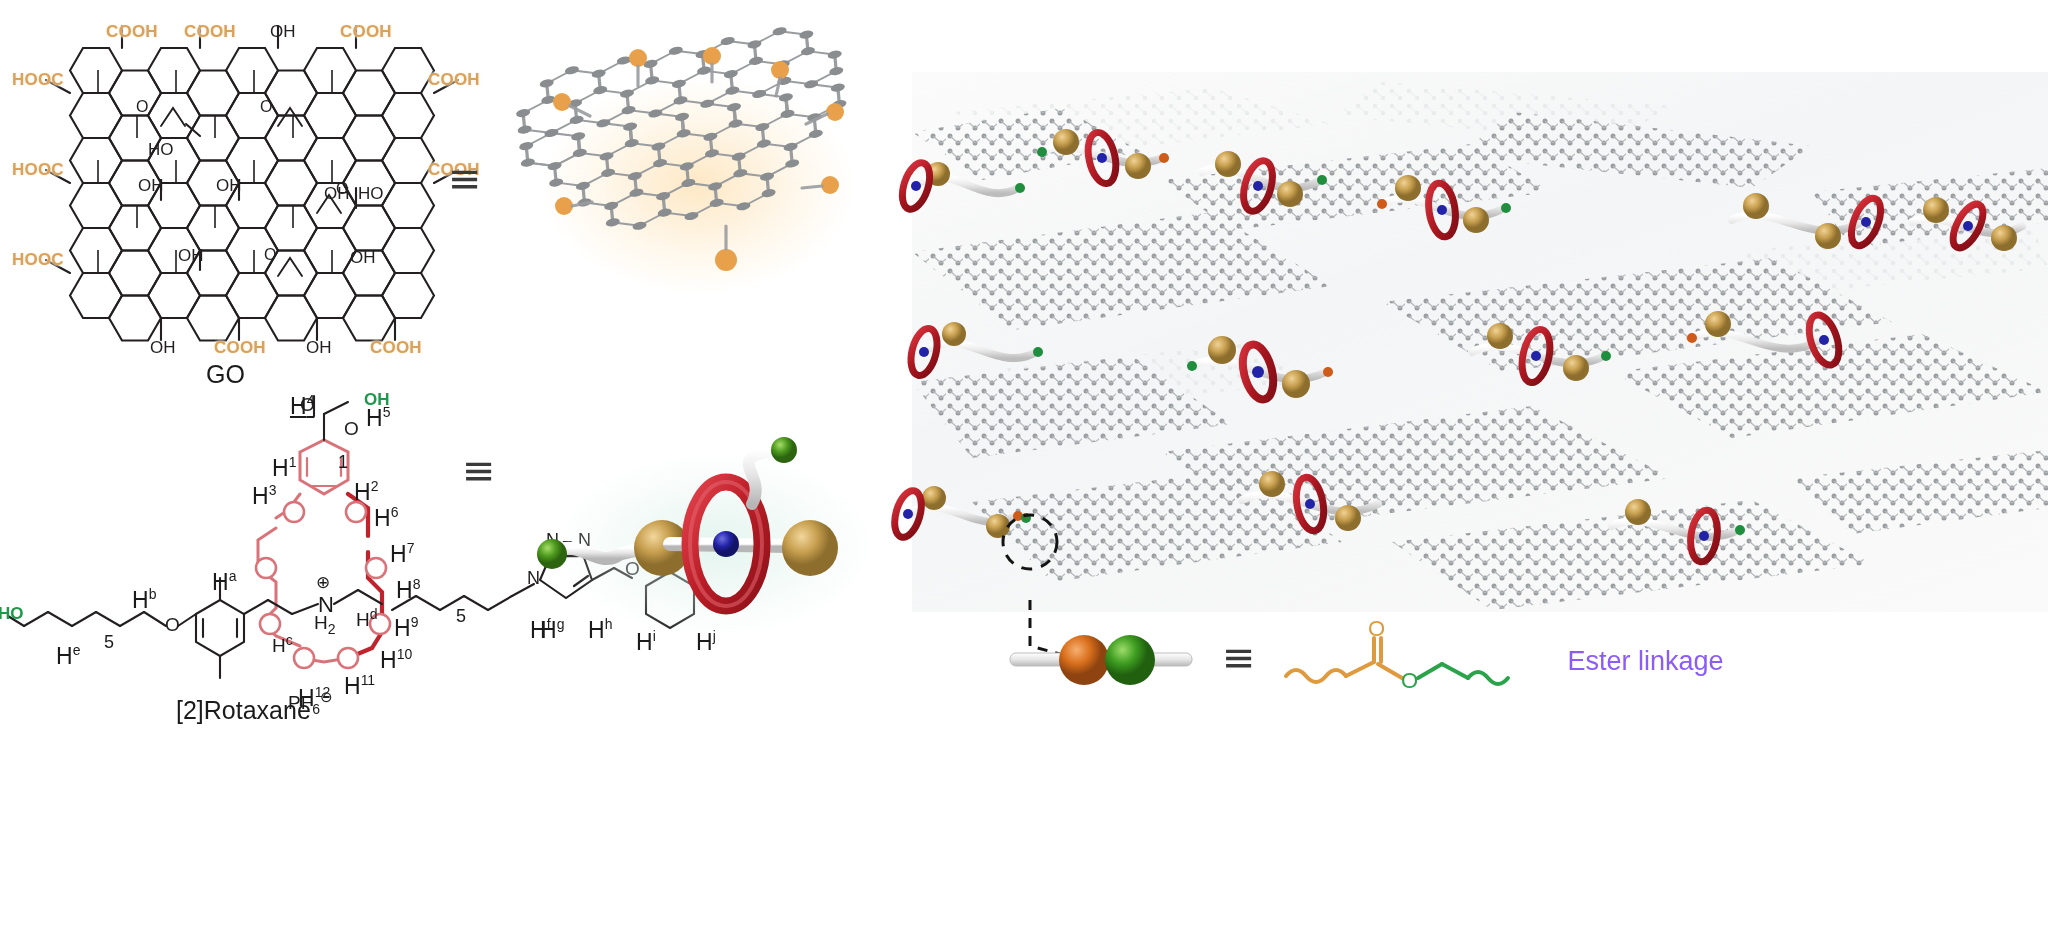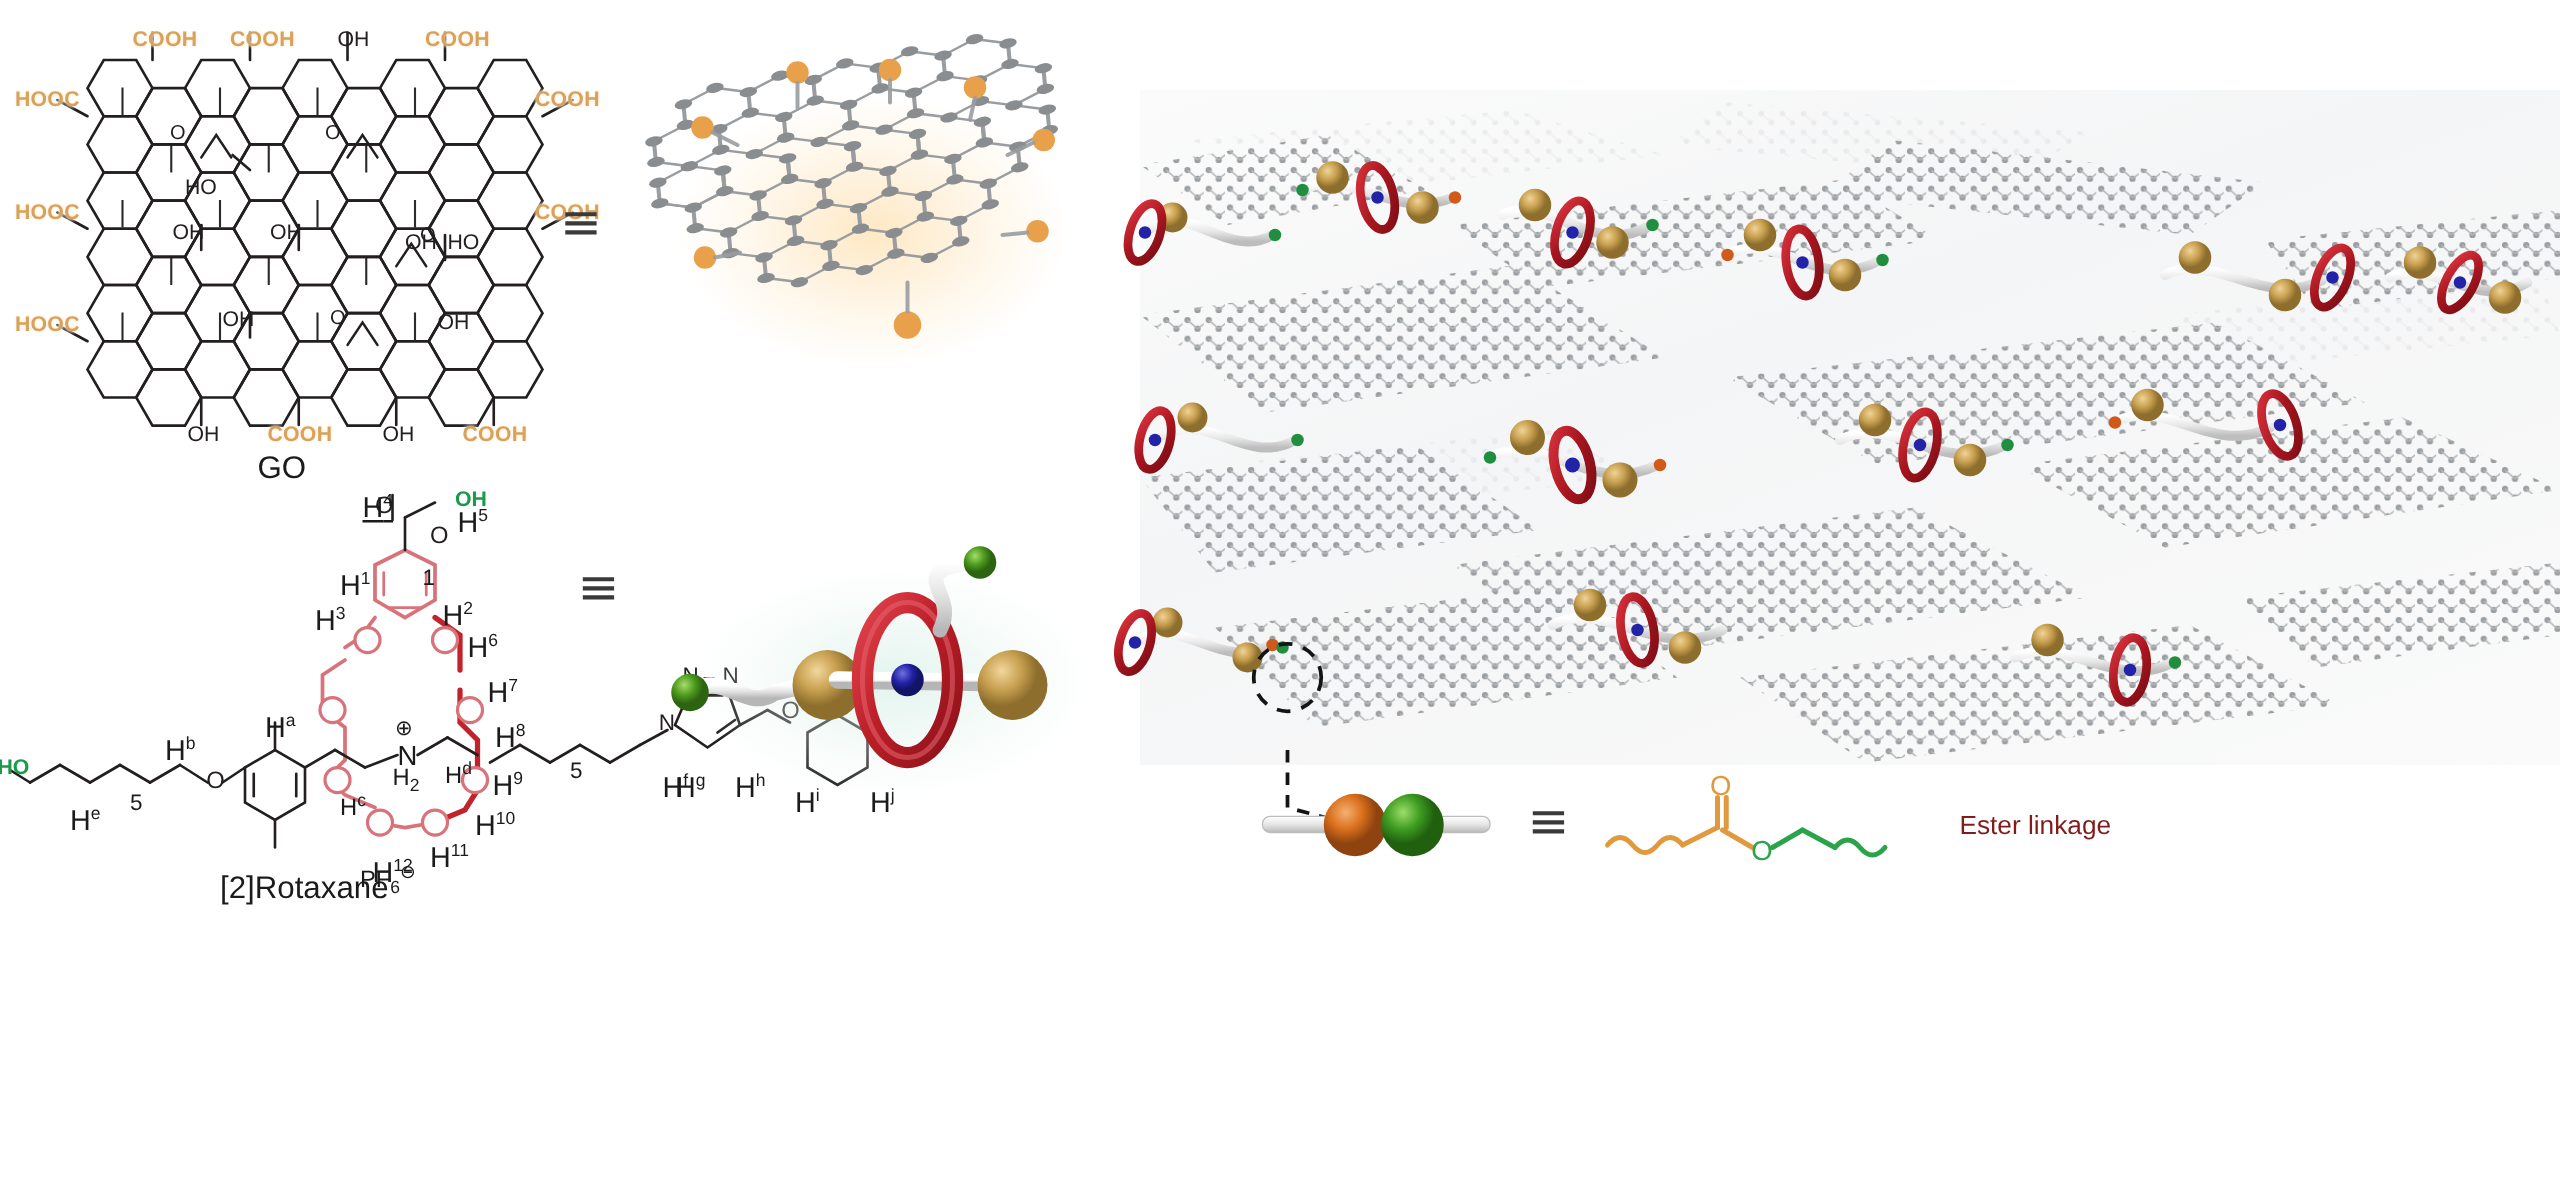--- a/index.html
+++ b/index.html
@@ -51,21 +51,21 @@
   .cnode  { fill:#8a8d8f; }
   .cedge  { stroke:#9a9da0; stroke-width:3.2; stroke-linecap:round; fill:none; }
   .onode  { fill:#e8a14a; }
 
   
   #panel-composite .bg { position:absolute; inset:0; background:
       linear-gradient(160deg,#fbfbfb 0%,#f4f5f6 40%,#fafafa 100%); }
 
   
   .legend-row { position:absolute; left:0; top:0; display:flex; align-items:center; gap:26px; }
-  .legend-txt { font-size:21px; color:#7f1d1d; }
+  .legend-txt { font-size:27px; color:#8b5cf6; }
 
   .dash { position:absolute; }
 </style>
 </head>
 <body>
 
 <div class="fig">
 
   <div class="panel" id="panel-go-struct">
 

